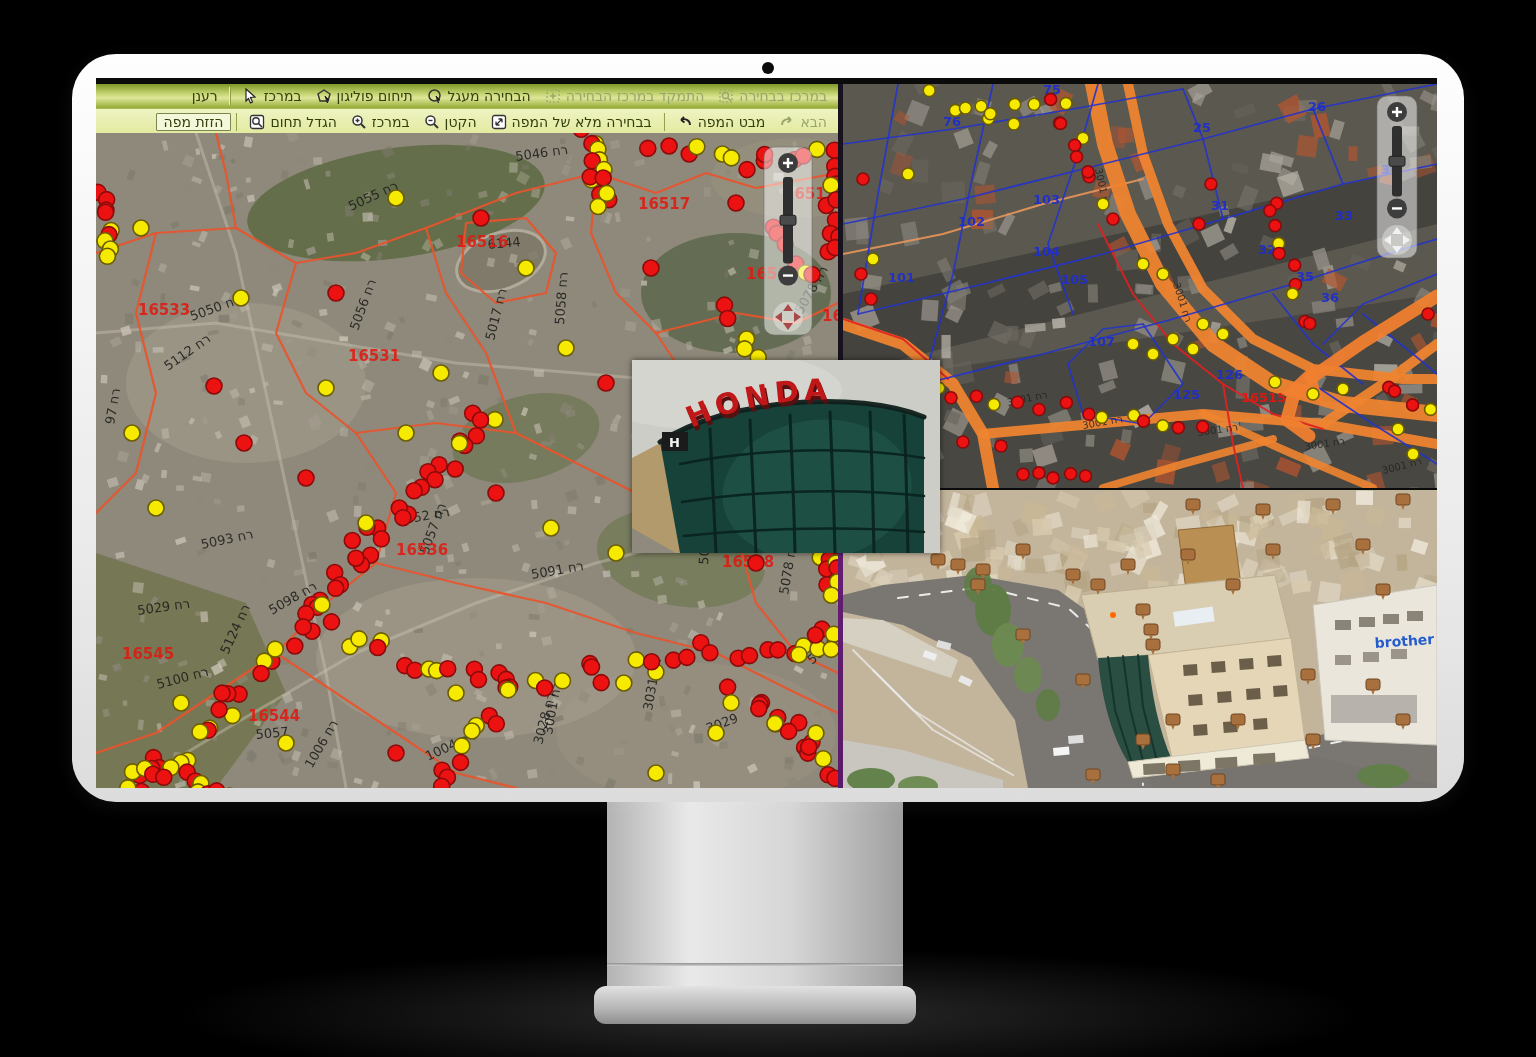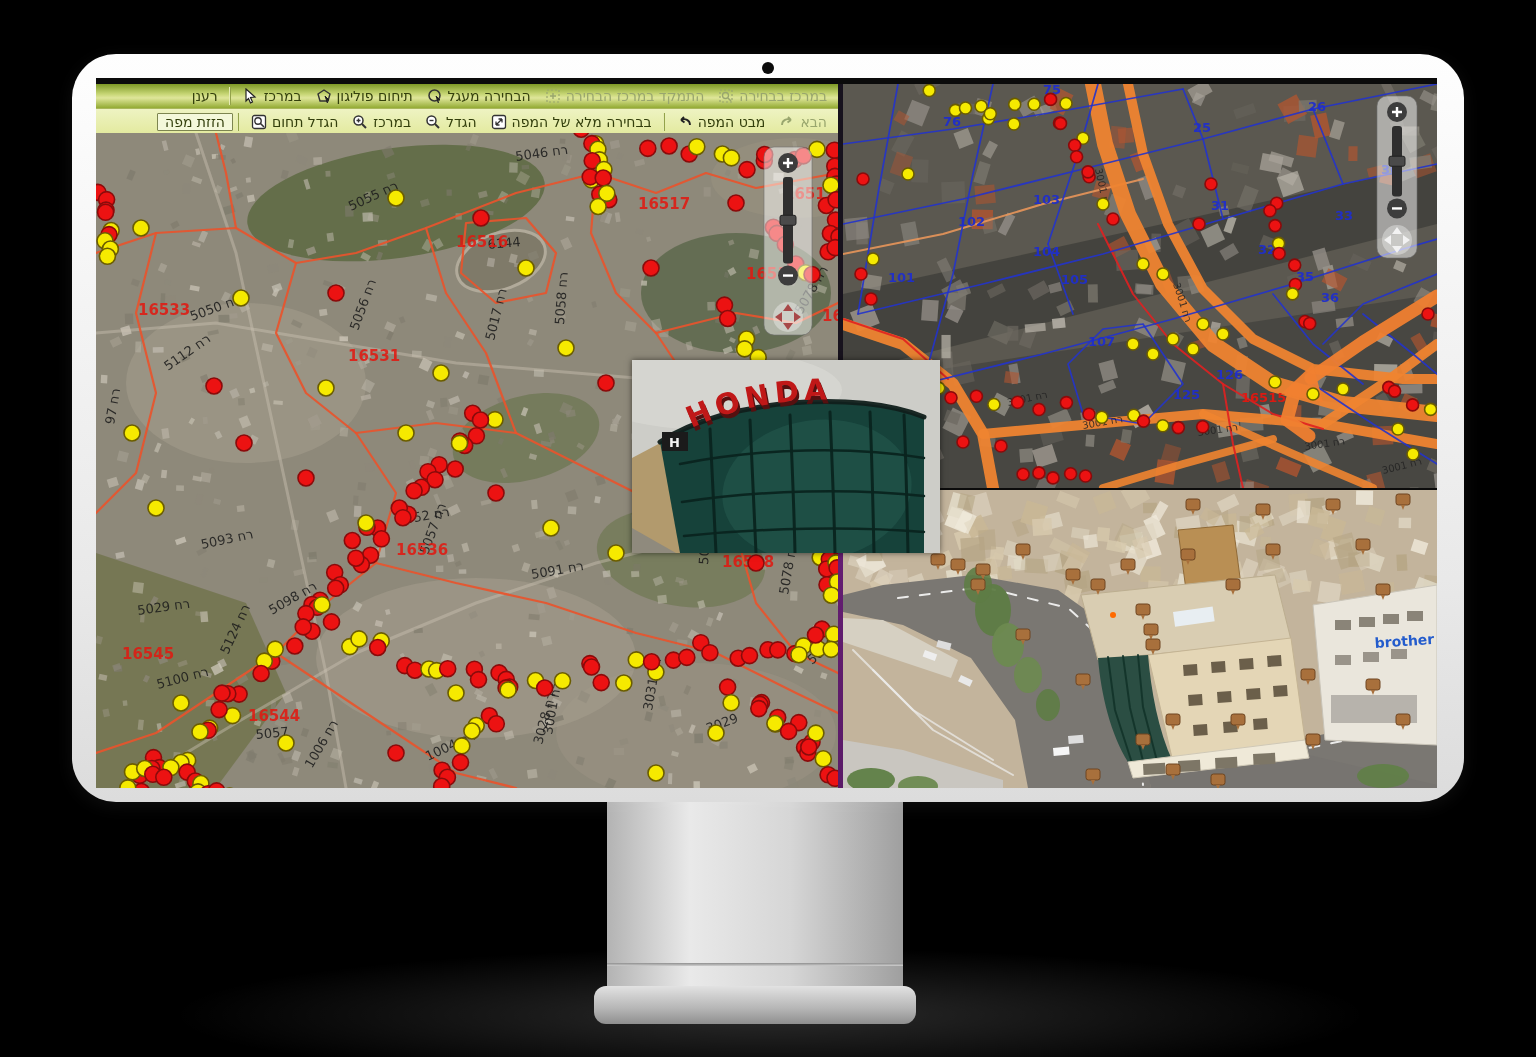--- a/index.html
+++ b/index.html
@@ -121,21 +121,21 @@
           <div class="tb-btn">
             <span class="lbl">בבחירה מלא של המפה</span>
             <span>
               <svg width="16" height="16" viewBox="0 0 16 16">
                 <rect x="1.5" y="1.5" width="13" height="13" rx="2" fill="#fff" stroke="#333" stroke-width="1.3"></rect>
                 <path d="M5,11 L11,5 M11,5 H7.5 M11,5 V8.5 M5,11 H8.5 M5,11 V7.5" stroke="#333" stroke-width="1.3"></path>
               </svg>
             </span>
           </div>
           <div class="tb-btn">
-            <span class="lbl">הגדל</span>
+            <span class="lbl">הקטן</span>
             <span>
               <svg width="16" height="16" viewBox="0 0 16 16">
                 <circle cx="6.5" cy="6.5" r="4.5" fill="#fff" stroke="#333" stroke-width="1.5"></circle>
                 <path d="M4.5,6.5 H8.5" stroke="#333" stroke-width="1.4"></path>
                 <path d="M10,10 L14,14" stroke="#333" stroke-width="2"></path>
               </svg>
             </span>
           </div>
           <div class="tb-btn">
             <span class="lbl">במרכז</span>

